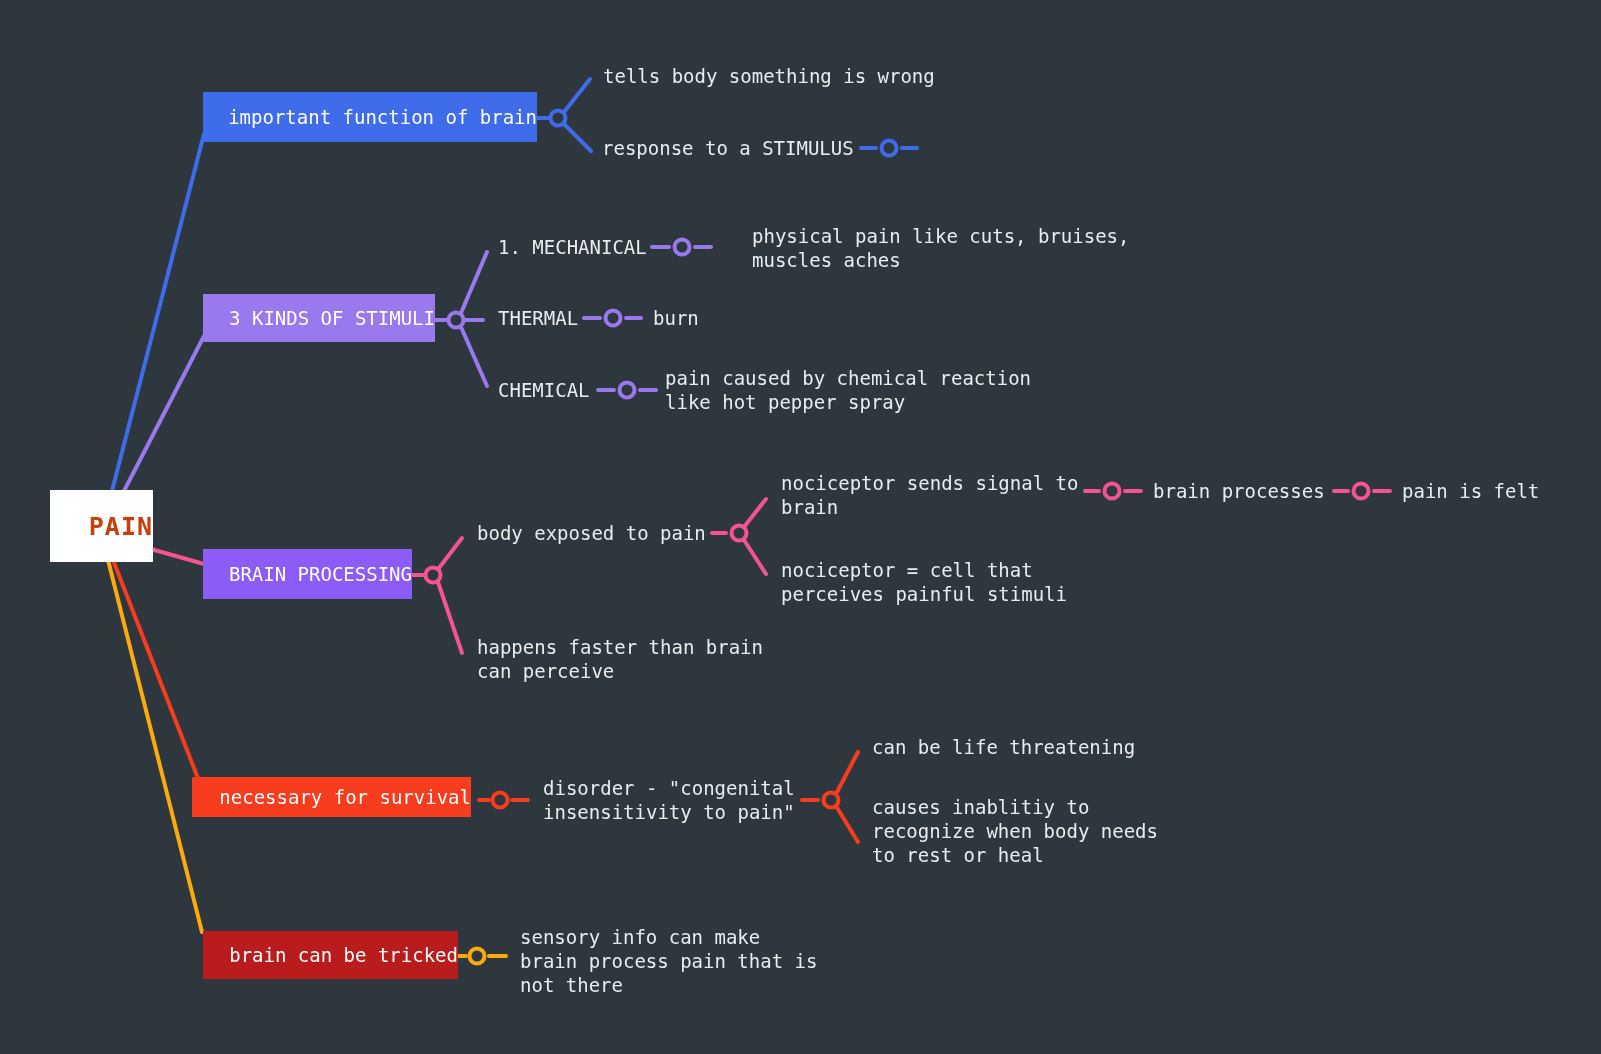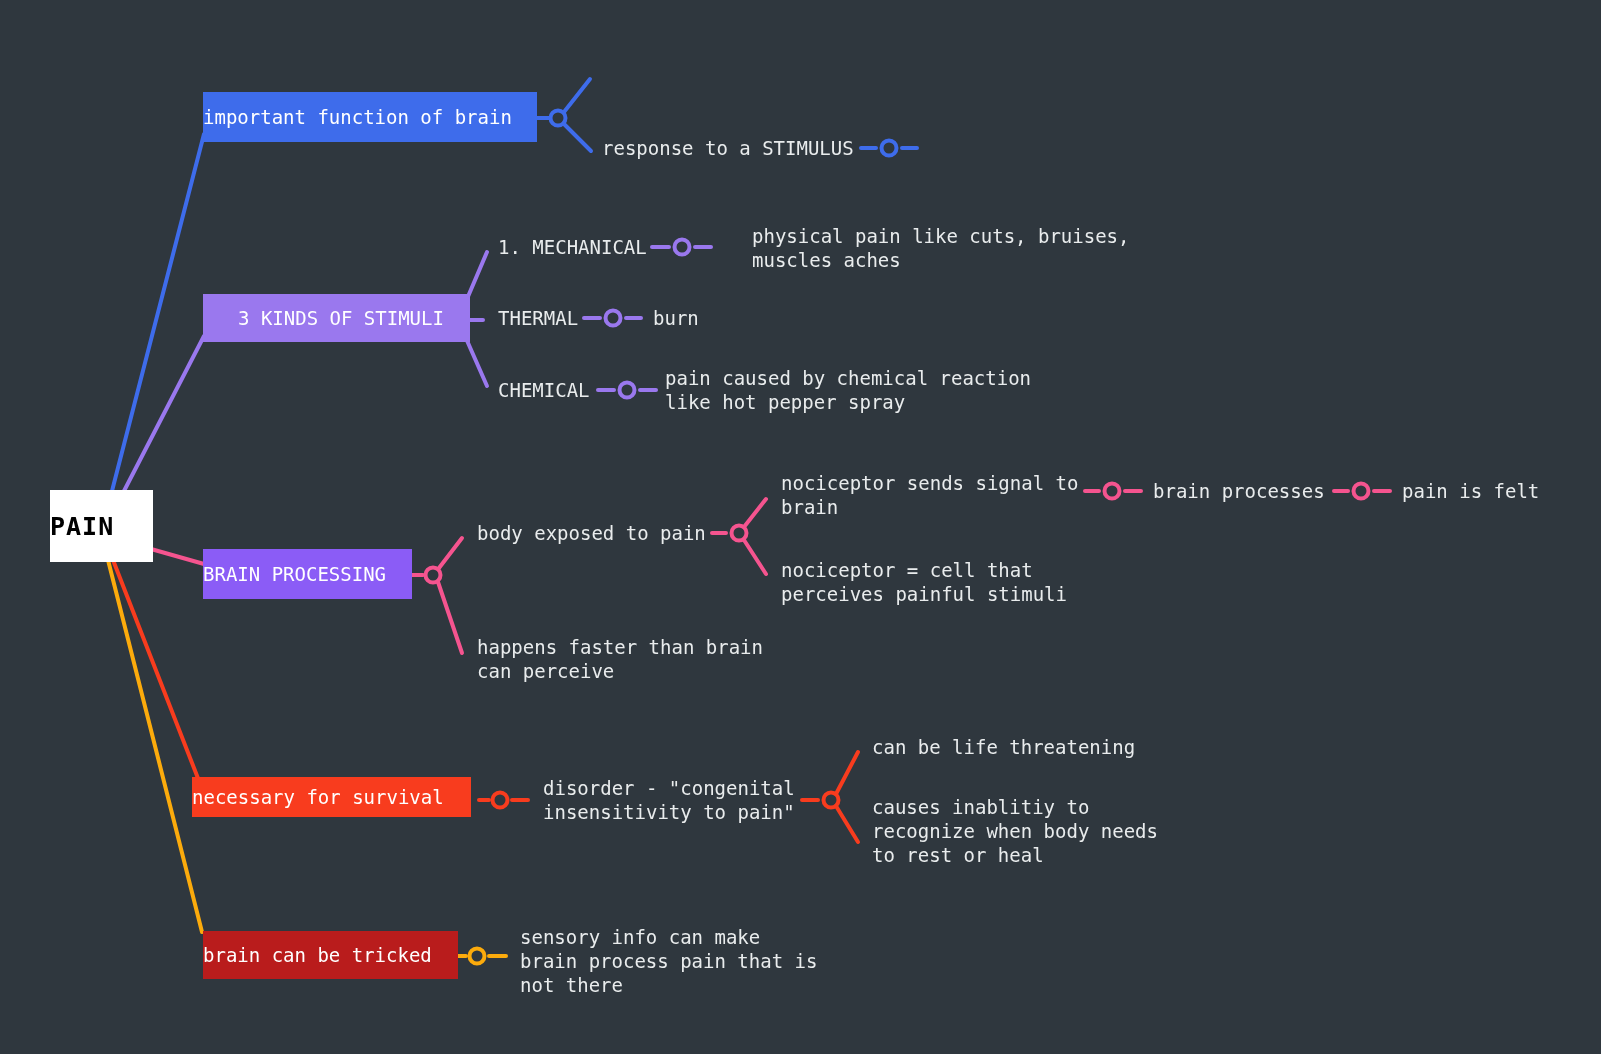--- a/index.html
+++ b/index.html
@@ -6,29 +6,29 @@
   .canvas{
     position:relative;width:1601px;height:1054px;background:#2f373e;
     font-family:"DejaVu Sans Mono","Liberation Mono",monospace;overflow:hidden;
   }
   .edges{position:absolute;left:0;top:0;width:1601px;height:1054px;}
   .txt{
     position:absolute;font-size:19px;line-height:24px;color:#e9eced;
     white-space:pre;letter-spacing:0;
   }
   .node{
-    position:absolute;display:flex;align-items:center;justify-content:flex-start;
+    position:absolute;display:flex;align-items:center;justify-content:flex-end;
     color:#ffffff;font-size:19px;white-space:nowrap;
   }
   .node-root{
-    background:#ffffff;color:#000000;font-weight:bold;font-size:25px;
+    background:#ffffff;color:#c2410c;font-weight:bold;font-size:25px;
     letter-spacing:1px;
   }
   .node-blue{background:#3e6ceb;}
-  .node-purple{background:#9a78ee;padding-left:35px;}
+  .node-purple{background:#9a78ee;}
   .node-pink{background:#8b5cf6;}
   .node-red{background:#f83c1e;}
   .node-orange{background:#b91c1c;}
 </style>
 </head>
 <body>
 
 <div class="canvas">
 
   <svg class="edges" width="1601" height="1054" viewBox="0 0 1601 1054" fill="none" stroke-linecap="round">
@@ -99,20 +99,21 @@
     </g>
   </svg>
 
   <div class="node node-root" style="left:50px;top:490px;width:103px;height:72px">
     <span>PAIN</span>
   </div>
 
   <div class="node node-blue" style="left:203px;top:92px;width:334px;height:50px">
     <span>important function of brain</span>
   </div>
+  <div class="txt" style="left:603px;top:64px">tells body something is wrong</div>
   <div class="txt" style="left:602px;top:136px">response to a STIMULUS</div>
 
   <div class="node node-purple" style="left:203px;top:294px;width:232px;height:48px">
     <span>3 KINDS OF STIMULI</span>
   </div>
   <div class="txt" style="left:498px;top:235px">1. MECHANICAL</div>
   <div class="txt" style="left:752px;top:224px">physical pain like cuts, bruises,
 muscles aches</div>
   <div class="txt" style="left:498px;top:306px">THERMAL</div>
   <div class="txt" style="left:653px;top:306px">burn</div>

